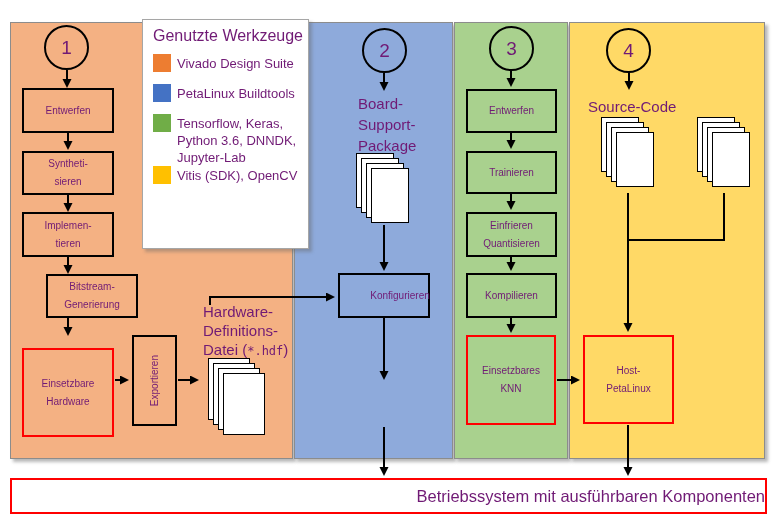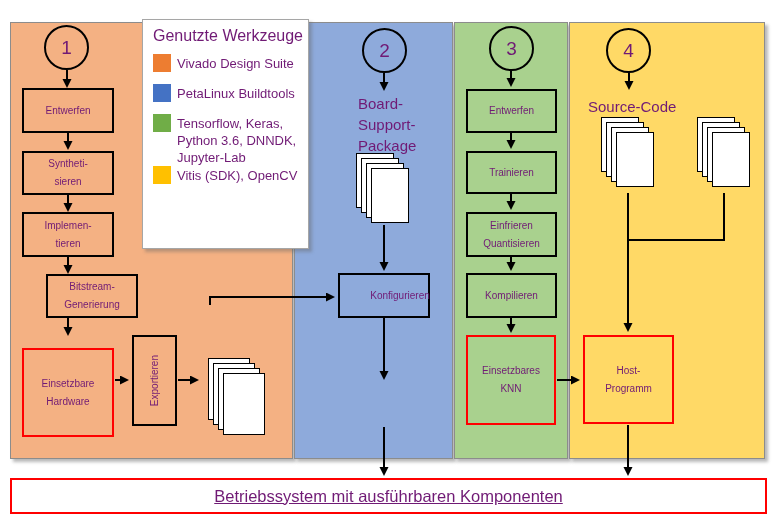--- a/index.html
+++ b/index.html
@@ -26,21 +26,21 @@
   .stack .page:nth-child(1){left:0;top:0;}
   .stack .page:nth-child(2){left:5px;top:5px;}
   .stack .page:nth-child(3){left:10px;top:10px;}
   .stack .page:nth-child(4){left:15px;top:15px;}
   .stack-sm .page{width:38px;height:55px;}
   .stack-lg .page{width:42px;height:62px;}
   .vert{writing-mode:vertical-rl;transform:rotate(180deg);}
   .mono{font-family:"DejaVu Sans Mono",monospace;font-size:12px;}
   .footer-box{position:absolute;left:10px;top:478px;width:757px;height:36px;background:#fff;
               border:2.5px solid #FF0000;box-sizing:border-box;z-index:4;
-              display:flex;align-items:center;justify-content:center;font-size:16.5px;text-decoration:underline;}
+              display:flex;align-items:center;justify-content:flex-end;font-size:16.5px;}
   svg.wires{position:absolute;left:0;top:0;z-index:5;pointer-events:none;}
 </style>
 </head>
 <body>
 
 <div class="canvas">
 
   <div class="panel" style="left: 10px; width: 283px; background: rgb(244, 177, 131);"></div>
   <div class="panel" style="left: 294px; width: 159px; background: rgb(142, 170, 219);"></div>
   <div class="panel" style="left: 454px; width: 114px; background: rgb(169, 209, 142);"></div>
@@ -128,20 +128,25 @@
     <div>Generierung</div>
   </div>
   <div class="fbox red" style="left: 22px; top: 336px; width: 92px; height: 89px; background: rgb(244, 177, 131); margin-top: 12px;">
     <div>Einsetzbare</div>
     <div>Hardware</div>
   </div>
   <div class="fbox" style="left: 132px; top: 335px; width: 45px; height: 91px; background: rgb(244, 177, 131);">
     <div class="vert">Exportieren</div>
   </div>
 
+  <div class="lbl" style="left:203px;top:302px;line-height:19px;">
+    <div>Hardware-</div>
+    <div>Definitions-</div>
+    <div><span>Datei (</span><span class="mono">*.hdf</span><span>)</span></div>
+  </div>
   <div class="stack stack-lg" style="left:208px;top:358px;">
     <div class="page"></div>
     <div class="page"></div>
     <div class="page"></div>
     <div class="page"></div>
   </div>
 
   <div class="lbl" style="left:358px;top:93px;line-height:21px;">
     <div>Board-</div>
     <div>Support-</div>
@@ -183,20 +188,20 @@
     <div class="page"></div>
   </div>
   <div class="stack stack-sm" style="left:697px;top:117px;">
     <div class="page"></div>
     <div class="page"></div>
     <div class="page"></div>
     <div class="page"></div>
   </div>
   <div class="fbox red" style="left: 583px; top: 335px; width: 91px; height: 89px; background: rgb(255, 217, 102);">
     <div>Host-</div>
-    <div>Programm</div>
+    <div>PetaLinux</div>
   </div>
 
   <div class="footer-box">
     <span>Betriebssystem mit ausführbaren Komponenten</span>
   </div>
 
 </div>
 
 </body></html>

